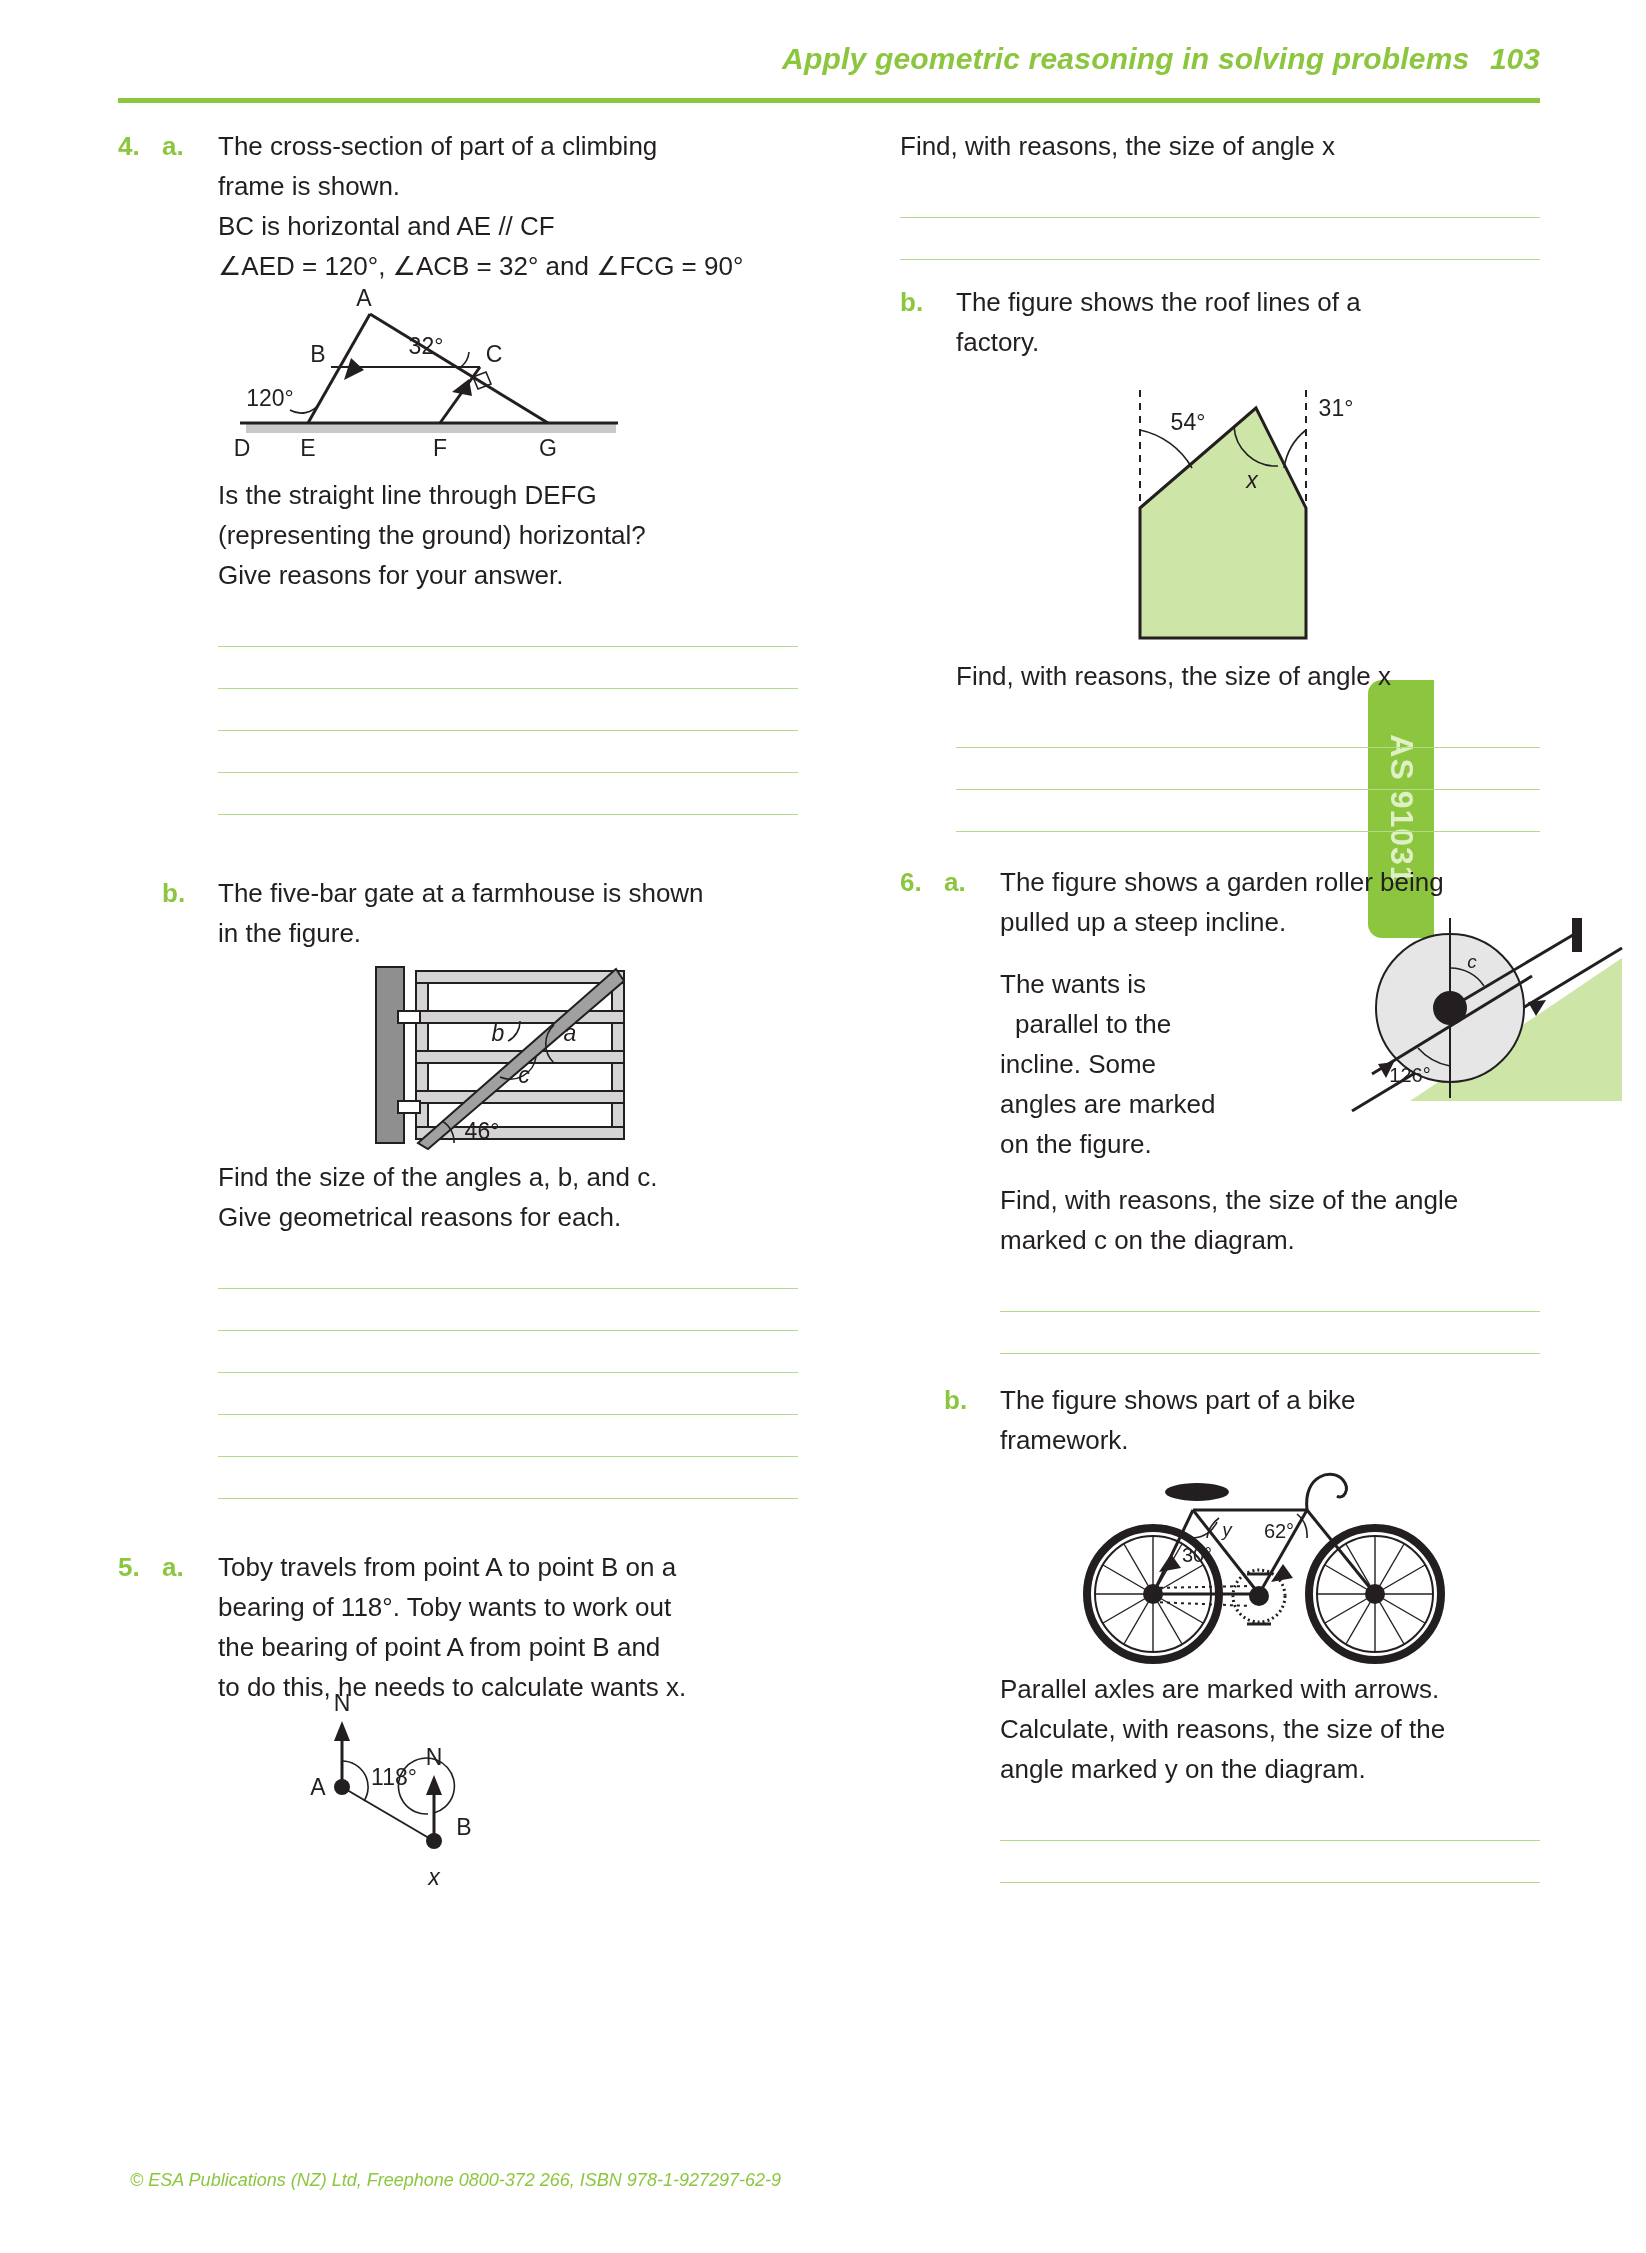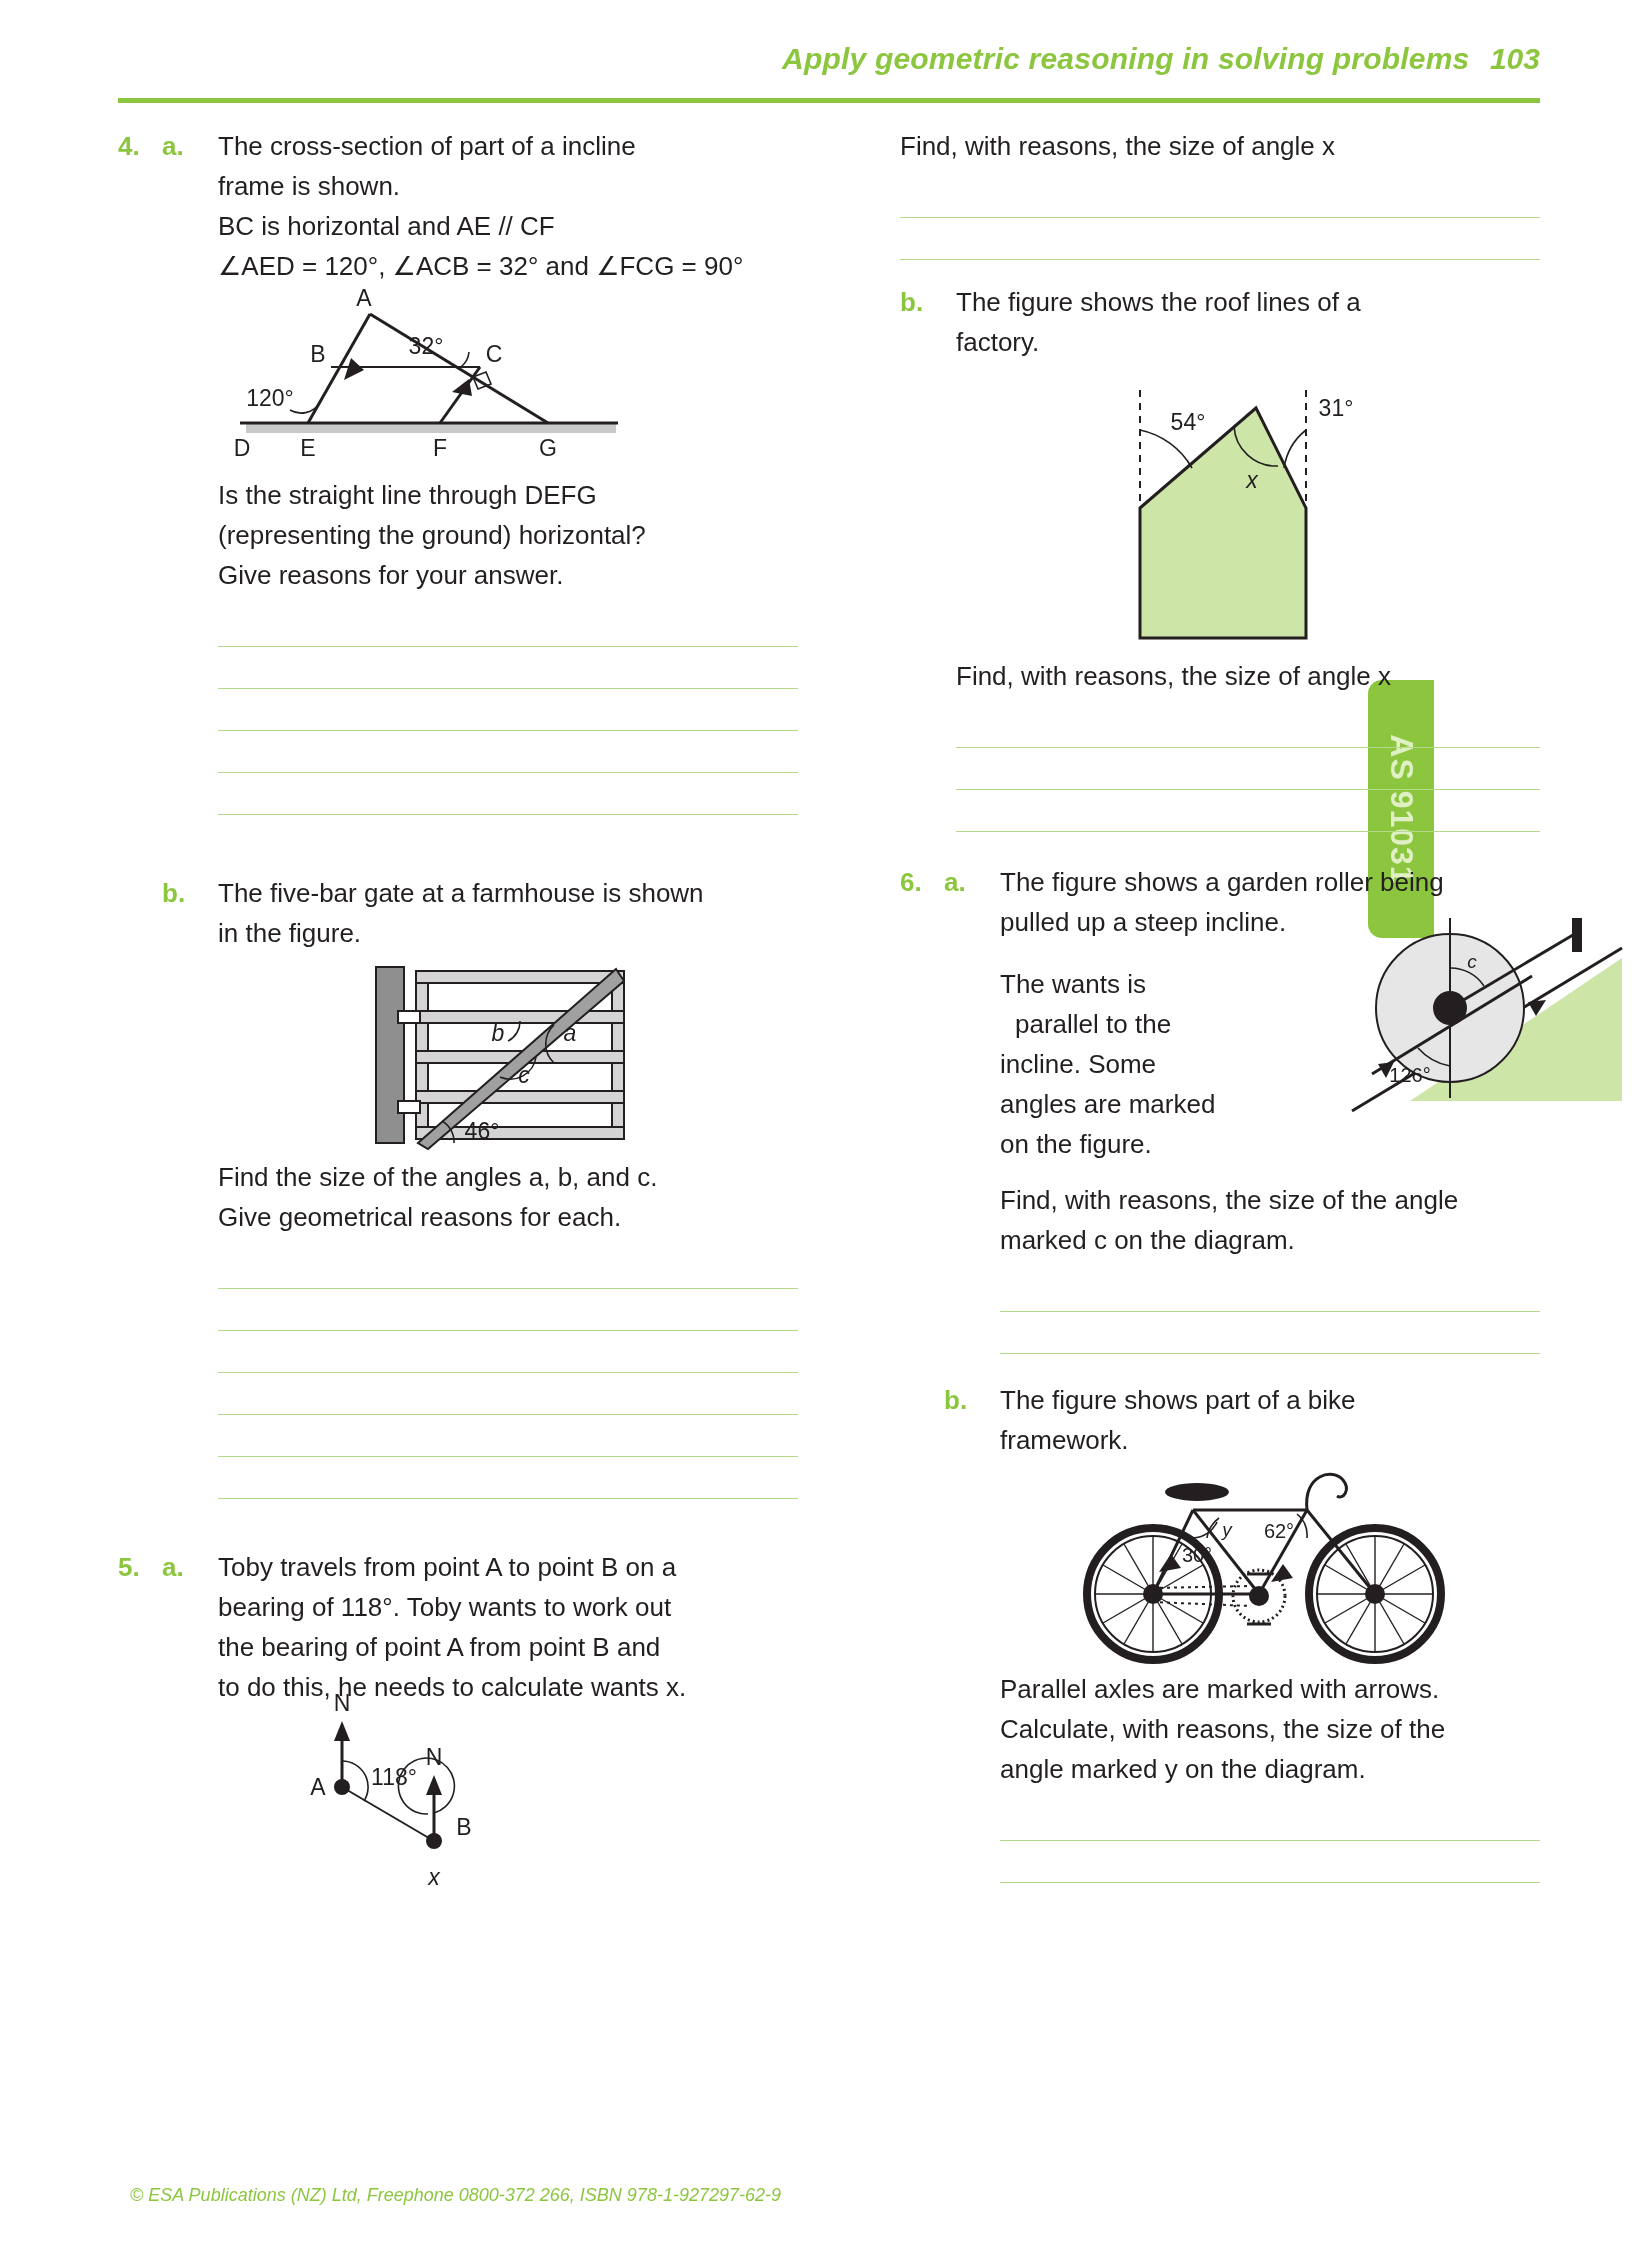--- a/index.html
+++ b/index.html
@@ -74,21 +74,21 @@
   }
   .side-tab span {
     transform: rotate(90deg);
     white-space: nowrap;
     font-weight: bold; font-size: 32px;
     color: #dff0c4; letter-spacing: 1px;
   }
 
   
   .footer {
-    position: absolute; left: 130px; bottom: 47px;
+    position: absolute; left: 130px; bottom: 62px;
     font-style: italic; font-size: 18px; color: #8cc63f;
   }
 
   
   .fig { display: block; margin: 6px 0 4px 0; }
   .fig-center { text-align: center; }
 
   svg { overflow: visible; }
   .stroke  { stroke:#231f20; fill:none; stroke-width:3; }
   .stroke2 { stroke:#231f20; fill:none; stroke-width:2; }
@@ -116,21 +116,21 @@
     <span>AS 91031</span>
   </div>
 
   <div class="col-left">
 
     <div class="qblock">
       <div class="qrow">
         <div class="qnum">4.</div>
         <div class="qlet">a.</div>
         <div class="qbody">
-          <div class="qtext">The cross-section of part of a incline</div>
+          <div class="qtext">The cross-section of part of a climbing</div>
           <div class="qtext">frame is shown.</div>
           <div class="qtext">BC is horizontal and AE // CF</div>
           <div class="qtext">∠AED = 120°, ∠ACB = 32° and ∠FCG = 90°</div>
 
           <div class="fig">
             <svg width="450" height="175" viewBox="0 0 450 175">
 
               <rect x="28" y="132" width="370" height="9" class="greyfill"></rect>
 
               <line x1="22" y1="131" x2="400" y2="131" class="stroke"></line>

